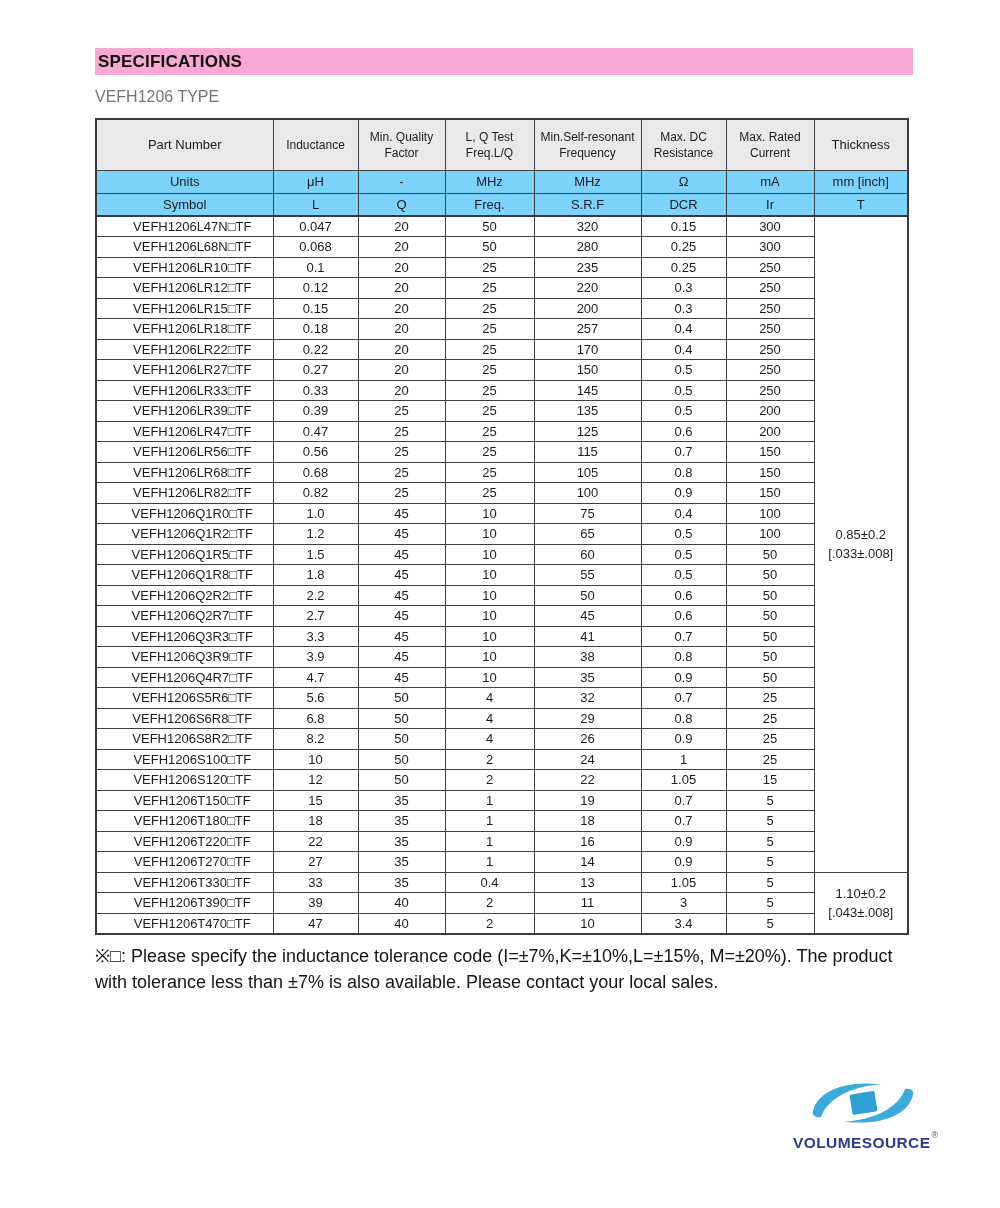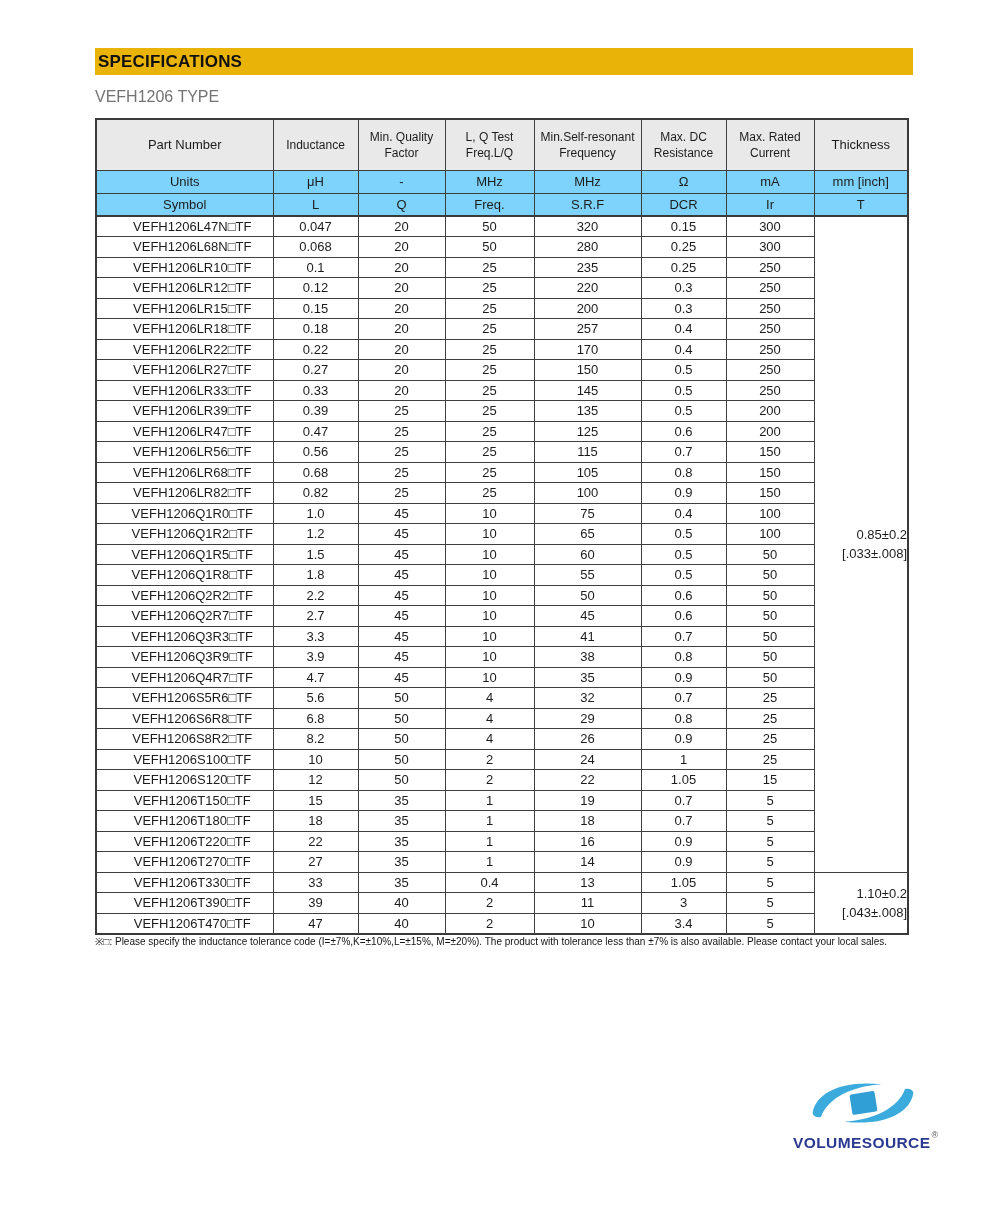--- a/index.html
+++ b/index.html
@@ -9,21 +9,21 @@
     font-family:"Liberation Sans", sans-serif;
     color:#1c1c1c;
     position:relative;
     overflow:hidden;
   }
   .page { position:absolute; left:0; top:0; width:1000px; height:1208px; }
   .content { position:absolute; left:95px; top:48px; width:820px; }
 
   .title-bar {
     width:818px; height:27px;
-    background:#eab308;
+    background:#f9a8d4;
     font-size:17px; font-weight:bold;
     line-height:27px;
     padding-left:3px;
     letter-spacing:0.2px;
     color:#111;
   }
   .subtitle {
     margin-top:13px;
     font-size:16px;
     color:#737373;
@@ -58,25 +58,26 @@
     height:23px;
   }
   tr.symbol-row td { border-bottom:2px solid #3a3a3a; }
   tbody.data td {
     font-size:13px;
     height:20.5px;
     background:#ffffff;
   }
   tbody.data td.pn { font-size:13px;padding-left:15px; }
   tbody.data td.thick { font-size:13px; white-space:normal; }
-  tbody.data td.thick div { line-height:19px;text-align:right; }
+  tbody.data td.thick div { line-height:19px; }
 
   .footnote {
+    margin-top:8px;
     width:820px;
-    font-size:10px;
+    font-size:18px;
     line-height:1.45;
     color:#141414;
   }
 
   .logo {
     position:absolute;
     left:793px; top:1074px;
     width:140px;
     text-align:left;
   }

